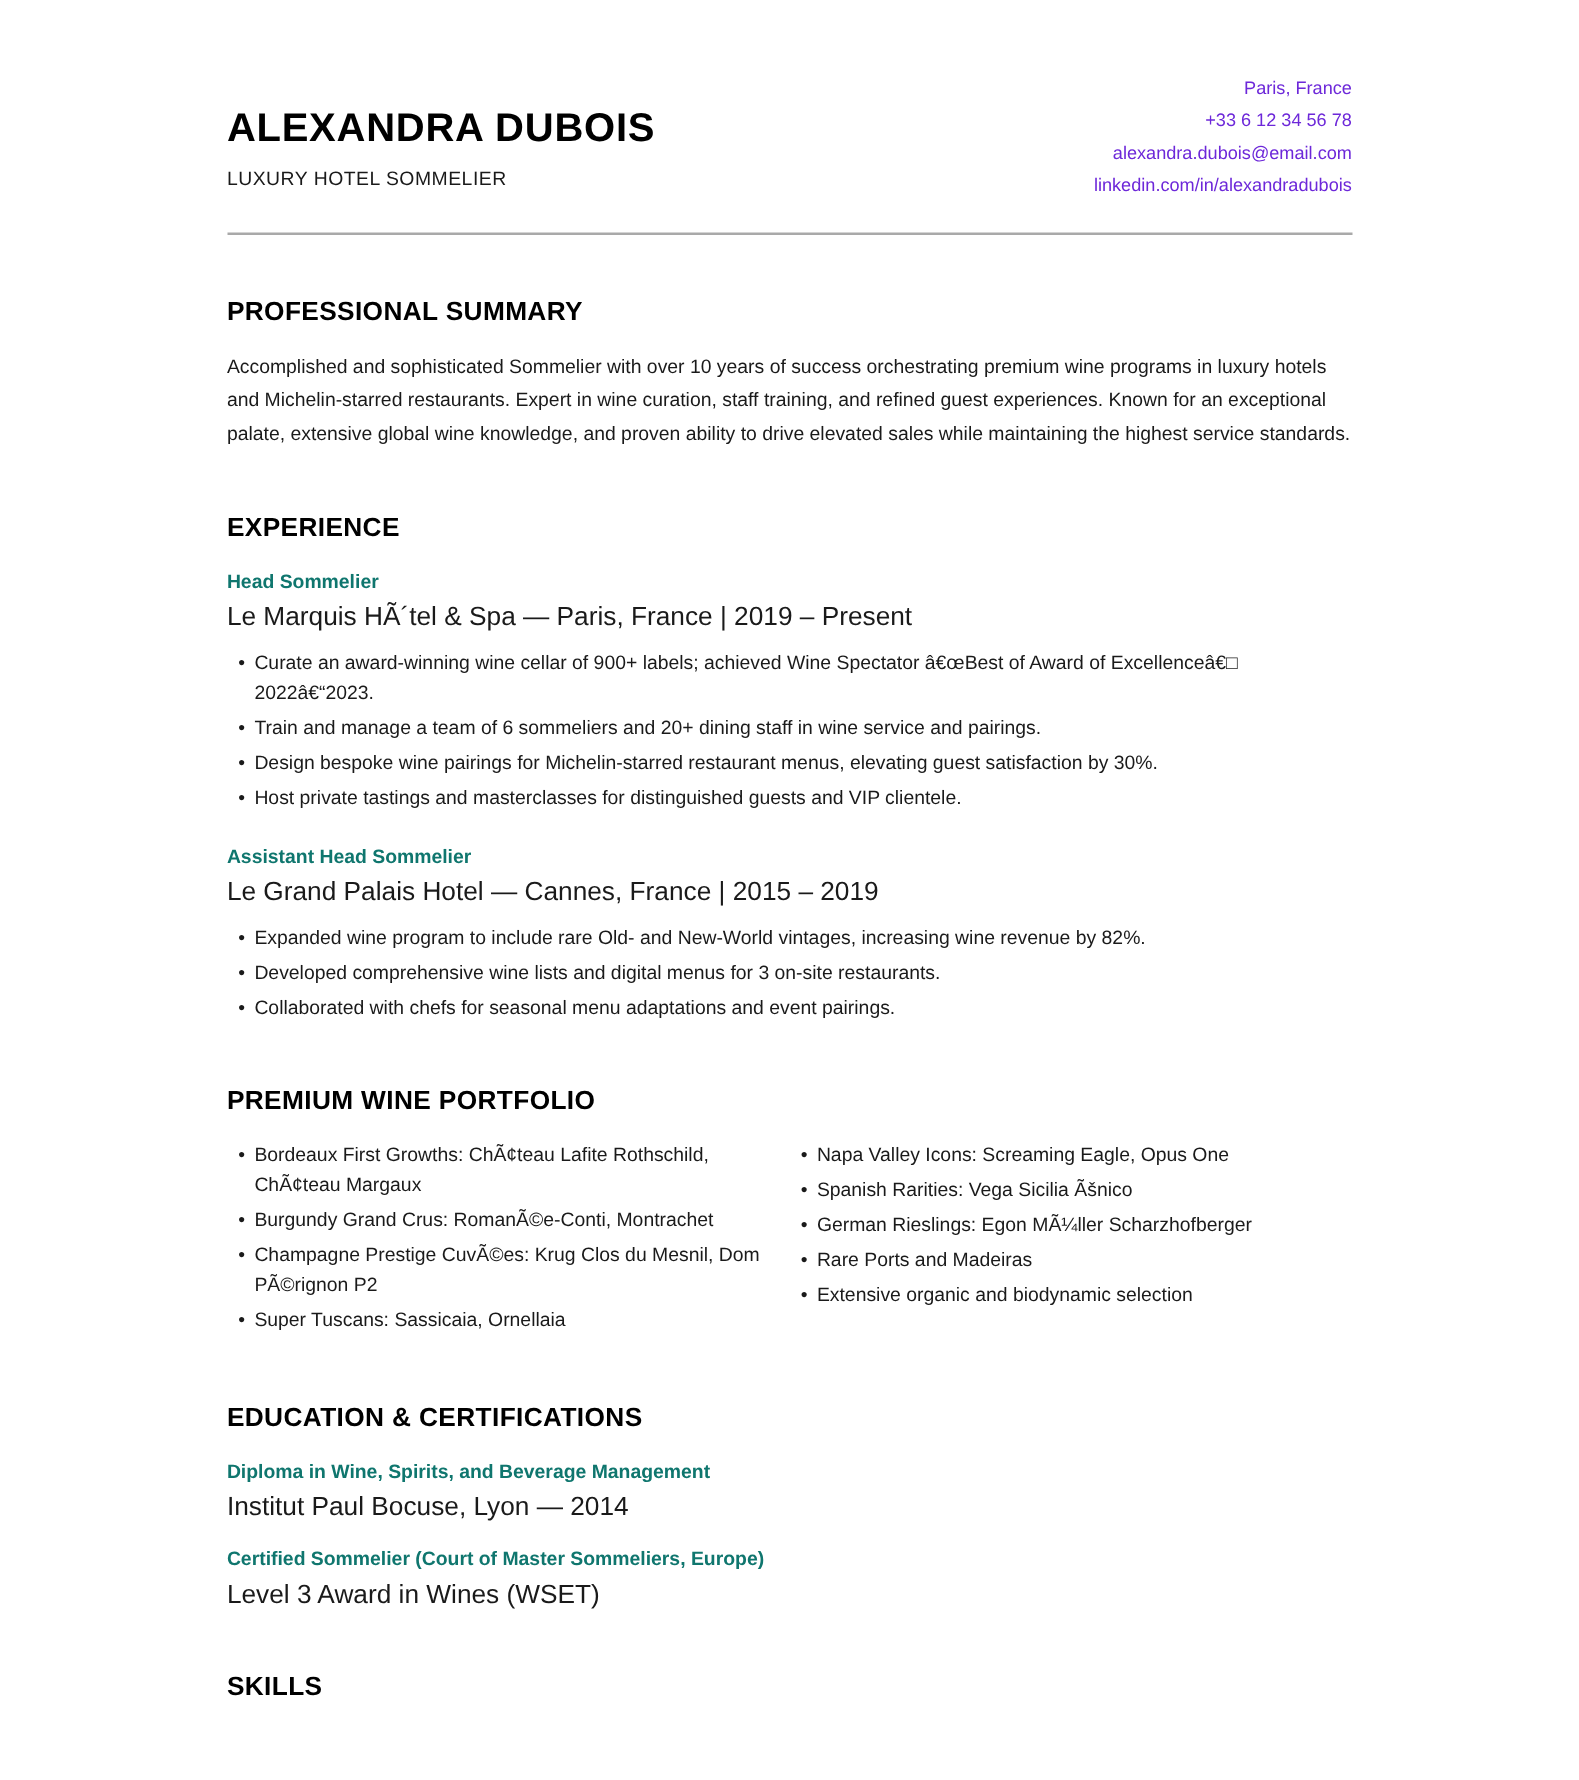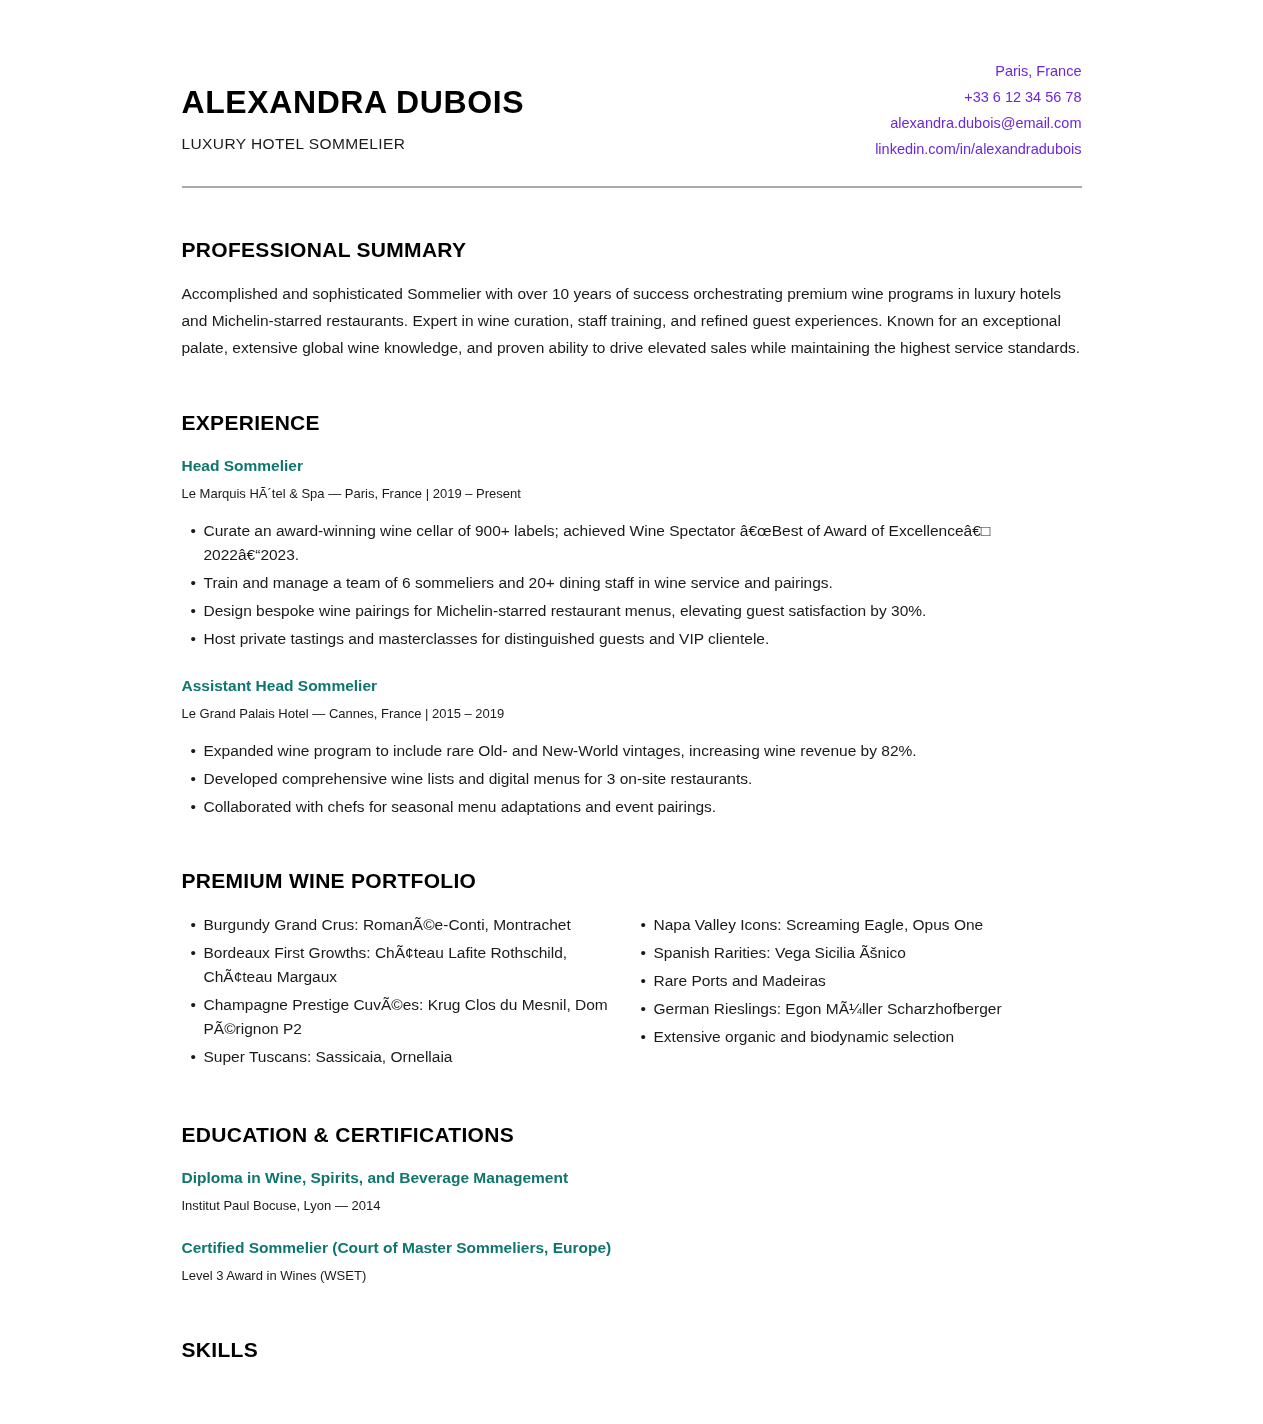--- a/index.html
+++ b/index.html
@@ -73,21 +73,21 @@
   .job + .job { margin-top: 22px; }
   h3 {
     margin: 0;
     font-size: 15.5px;
     line-height: 25px;
     font-weight: 700;
     color: #0f766e;
   }
   .meta {
     margin-top: 3px;
-    font-size: 13px;
+    font-size: 21px;
     line-height: 25px;
     color: #1a1a1a;
   }
   ul.bullets {
     list-style: none;
     margin: 13px 0 0 0;
     padding: 0;
     font-size: 15.5px;
   }
   ul.bullets li {
@@ -162,30 +162,30 @@
         <li>Developed comprehensive wine lists and digital menus for 3 on-site restaurants.</li>
         <li>Collaborated with chefs for seasonal menu adaptations and event pairings.</li>
       </ul>
     </div>
   </section>
 
   <section>
     <h2>PREMIUM WINE PORTFOLIO</h2>
     <div class="two-col">
       <ul class="bullets">
+        <li>Bordeaux First Growths: ChÃ¢teau Lafite Rothschild, ChÃ¢teau Margaux</li>
         <li>Burgundy Grand Crus: RomanÃ©e-Conti, Montrachet</li>
-        <li>Bordeaux First Growths: ChÃ¢teau Lafite Rothschild, ChÃ¢teau Margaux</li>
         <li>Champagne Prestige CuvÃ©es: Krug Clos du Mesnil, Dom PÃ©rignon P2</li>
         <li>Super Tuscans: Sassicaia, Ornellaia</li>
       </ul>
       <ul class="bullets">
         <li>Napa Valley Icons: Screaming Eagle, Opus One</li>
         <li>Spanish Rarities: Vega Sicilia Ãšnico</li>
+        <li>German Rieslings: Egon MÃ¼ller Scharzhofberger</li>
         <li>Rare Ports and Madeiras</li>
-        <li>German Rieslings: Egon MÃ¼ller Scharzhofberger</li>
         <li>Extensive organic and biodynamic selection</li>
       </ul>
     </div>
   </section>
 
   <section>
     <h2>EDUCATION &amp; CERTIFICATIONS</h2>
     <div class="edu-item">
       <h3>Diploma in Wine, Spirits, and Beverage Management</h3>
       <div class="meta">Institut Paul Bocuse, Lyon — 2014</div>

